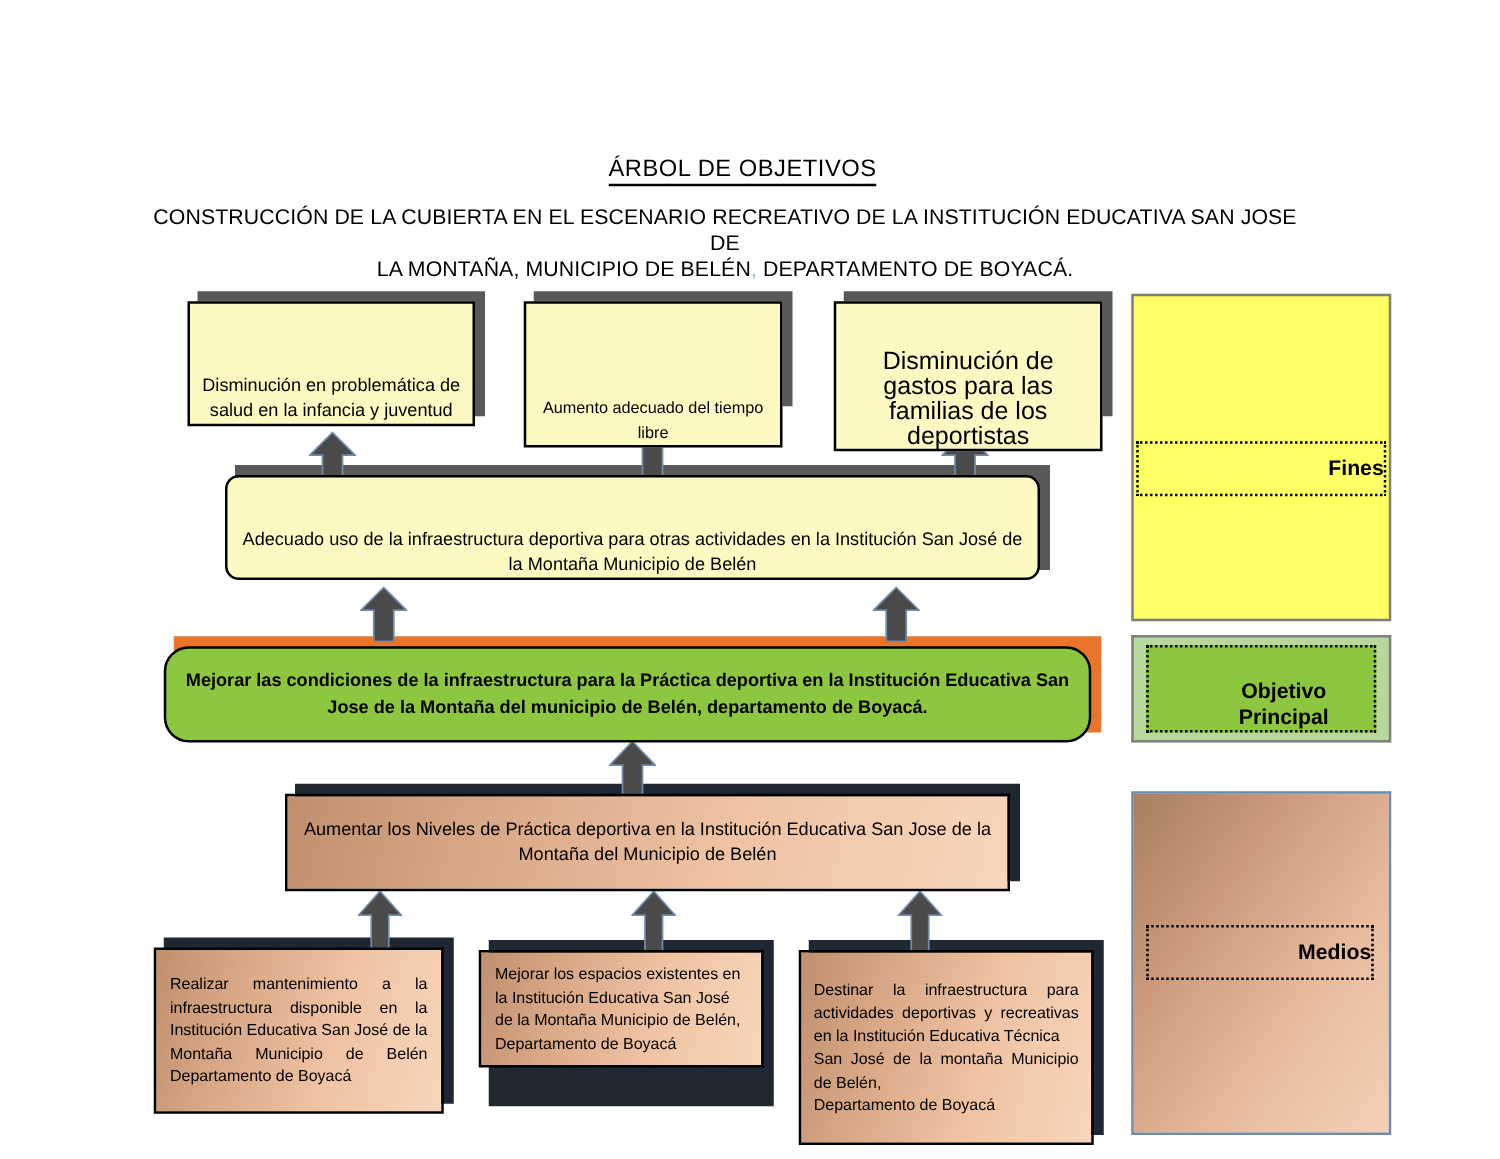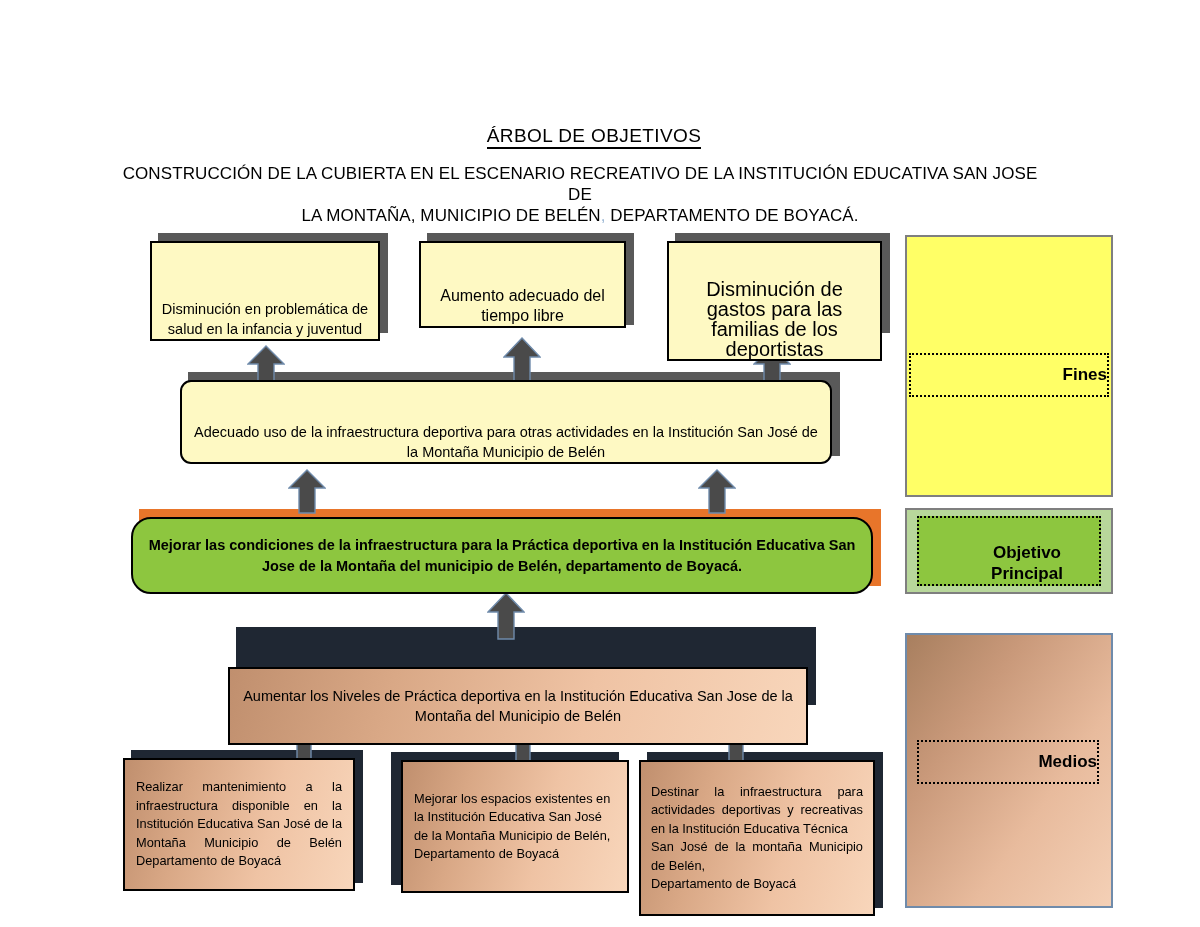--- a/index.html
+++ b/index.html
@@ -141,21 +141,21 @@
     <br>
     <span>LA MONTAÑA, MUNICIPIO DE BELÉN</span><span class="sep">,</span><span> DEPARTAMENTO DE   BOYACÁ.</span>
   </div>
 
   <div class="shadow" style="left:158px;  top:233px; width:230px; height:100px;"></div>
   <div class="node yellow" style="left:150px; top:241px; width:230px; height:100px; font-size:14.5px; line-height:20px;">
     <span class="txt">Disminución en problemática de salud en la infancia y juventud</span>
   </div>
 
   <div class="shadow" style="left:427px; top:233px; width:207px; height:92px;"></div>
-  <div class="node yellow" style="left:419px; top:241px; width:207px; height:87px; font-size:16px; line-height:20px;">
+  <div class="node yellow" style="left:419px; top:241px; width:207px; height:117px; font-size:13px; line-height:20px;">
     <span class="txt">Aumento adecuado del tiempo libre</span>
   </div>
 
   <div class="shadow" style="left:675px; top:233px; width:215px; height:100px;"></div>
   <div class="node yellow" style="left:667px; top:241px; width:215px; height:120px; font-size:20px; line-height:20px;">
     <span class="txt">Disminución de gastos para las familias de los deportistas</span>
   </div>
 
   <div class="arrow" style="left:247px; top:345px; width:38px; height:42px;">
     <svg width="38" height="42" viewBox="0 0 38 42">
@@ -194,21 +194,21 @@
     <span class="txt">Mejorar las condiciones de la infraestructura para la Práctica deportiva en la Institución Educativa San Jose de la Montaña del municipio de Belén, departamento de Boyacá.</span>
   </div>
 
   <div class="arrow" style="left:487px; top:592px; width:38px; height:48px;">
     <svg width="38" height="48" viewBox="0 0 38 48">
         <polygon points="19,1 37,20 27,20 27,47 11,47 11,20 1,20" fill="#4a4a4a" stroke="#6f8bab" stroke-width="1.4"></polygon>
       </svg>
   </div>
 
   <div class="shadow dark" style="left:236px; top:627px; width:580px; height:78px;"></div>
-  <div class="node tan" style="left:228px; top:635px; width:580px; height:78px; font-size:14.5px; line-height:20px;margin-top:32px;">
+  <div class="node tan" style="left:228px; top:635px; width:580px; height:78px; font-size:14.5px; line-height:20px;">
     <span class="txt">Aumentar los Niveles de Práctica deportiva en la Institución Educativa San Jose de la Montaña del Municipio de Belén</span>
   </div>
 
   <div class="arrow" style="left:286px; top:712px; width:36px; height:50px;">
     <svg width="36" height="50" viewBox="0 0 36 50">
         <polygon points="18,1 35,20 25,20 25,49 11,49 11,20 1,20" fill="#4a4a4a" stroke="#6f8bab" stroke-width="1.4"></polygon>
       </svg>
   </div>
   <div class="arrow" style="left:505px; top:712px; width:36px; height:50px;">
     <svg width="36" height="50" viewBox="0 0 36 50">
@@ -220,21 +220,21 @@
         <polygon points="18,1 35,20 25,20 25,49 11,49 11,20 1,20" fill="#4a4a4a" stroke="#6f8bab" stroke-width="1.4"></polygon>
       </svg>
   </div>
 
   <div class="shadow dark" style="left:131px; top:750px; width:232px; height:133px;"></div>
   <div class="node tan" style="left:123px; top:758px; width:232px; height:133px; font-size:12.8px; line-height:18.5px;">
     <span class="txt" style="text-align:justify; padding:0 11px;">Realizar mantenimiento a la infraestructura disponible en la Institución Educativa San José de la Montaña Municipio de Belén Departamento de Boyacá</span>
   </div>
 
   <div class="shadow dark" style="left:391px; top:752px; width:228px; height:133px;"></div>
-  <div class="node tan" style="left:401px; top:760px; width:228px; height:133px; font-size:12.8px; line-height:18.5px;">
+  <div class="node tan" style="left:383px; top:760px; width:228px; height:94px; font-size:12.8px; line-height:18.5px;">
     <span class="txt" style="text-align:left; padding:0 11px;">
       <span>Mejorar los espacios existentes en la Institución Educativa San José de la Montaña Municipio de Belén,</span><br>
       <span>Departamento de Boyacá</span>
     </span>
   </div>
 
   <div class="shadow dark" style="left:647px; top:752px; width:236px; height:156px;"></div>
   <div class="node tan" style="left:639px; top:760px; width:236px; height:156px; font-size:12.8px; line-height:18.5px;">
     <span class="txt" style="text-align:justify; padding:0 10px;">
       <span>Destinar la infraestructura para actividades deportivas y recreativas en la Institución Educativa Técnica</span><br>

